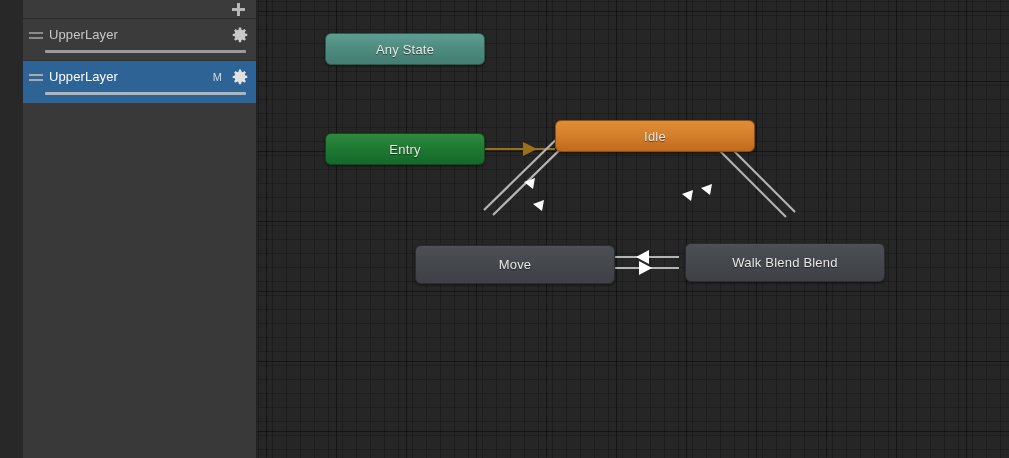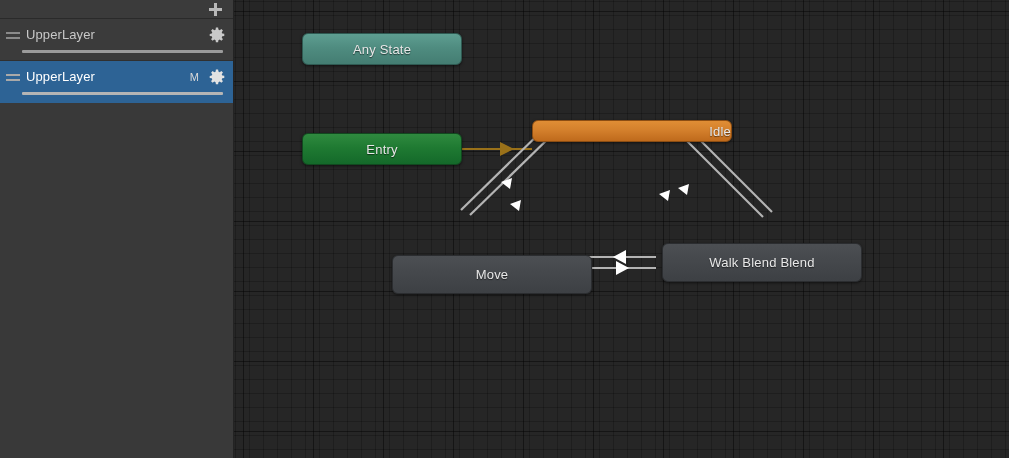--- a/index.html
+++ b/index.html
@@ -23,20 +23,21 @@
 
   
   #layers-panel {
     position: relative;
     width: 234px;
     height: 458px;
     background: #393939;
     flex: 0 0 234px;
     box-sizing: border-box;
     border-right: 1px solid #232323;
+    margin-left: 23px;
   }
   #layers-toolbar {
     position: relative;
     height: 18px;
     background: #3b3b3b;
     border-bottom: 1px solid #2a2a2a;
   }
   #add-layer-button {
     position: absolute;
     right: 8px;
@@ -277,25 +278,25 @@
     </svg>
 
     <div class="node entry" style="left:68px; top:133px; width:160px; height:32px;">
       <span>Entry</span>
     </div>
 
     <div class="node any-state" style="left:68px; top:33px; width:160px; height:32px;">
       <span>Any State</span>
     </div>
 
-    <div class="node default-state" style="left:298px; top:120px; width:200px; height:22px;justify-content:flex-end;">
+    <div class="node default-state" style="left:298px; top:120px; width:200px; height:32px;">
       <span>Idle</span>
     </div>
 
-    <div class="node normal-state" style="left:158px; top:255px; width:200px; height:39px;">
+    <div class="node normal-state" style="left:158px; top:245px; width:200px; height:39px;">
       <span>Move</span>
     </div>
 
     <div class="node normal-state" style="left:428px; top:243px; width:200px; height:39px;">
       <span>Walk Blend Blend</span>
     </div>
 
   </div>
 </div>
 

